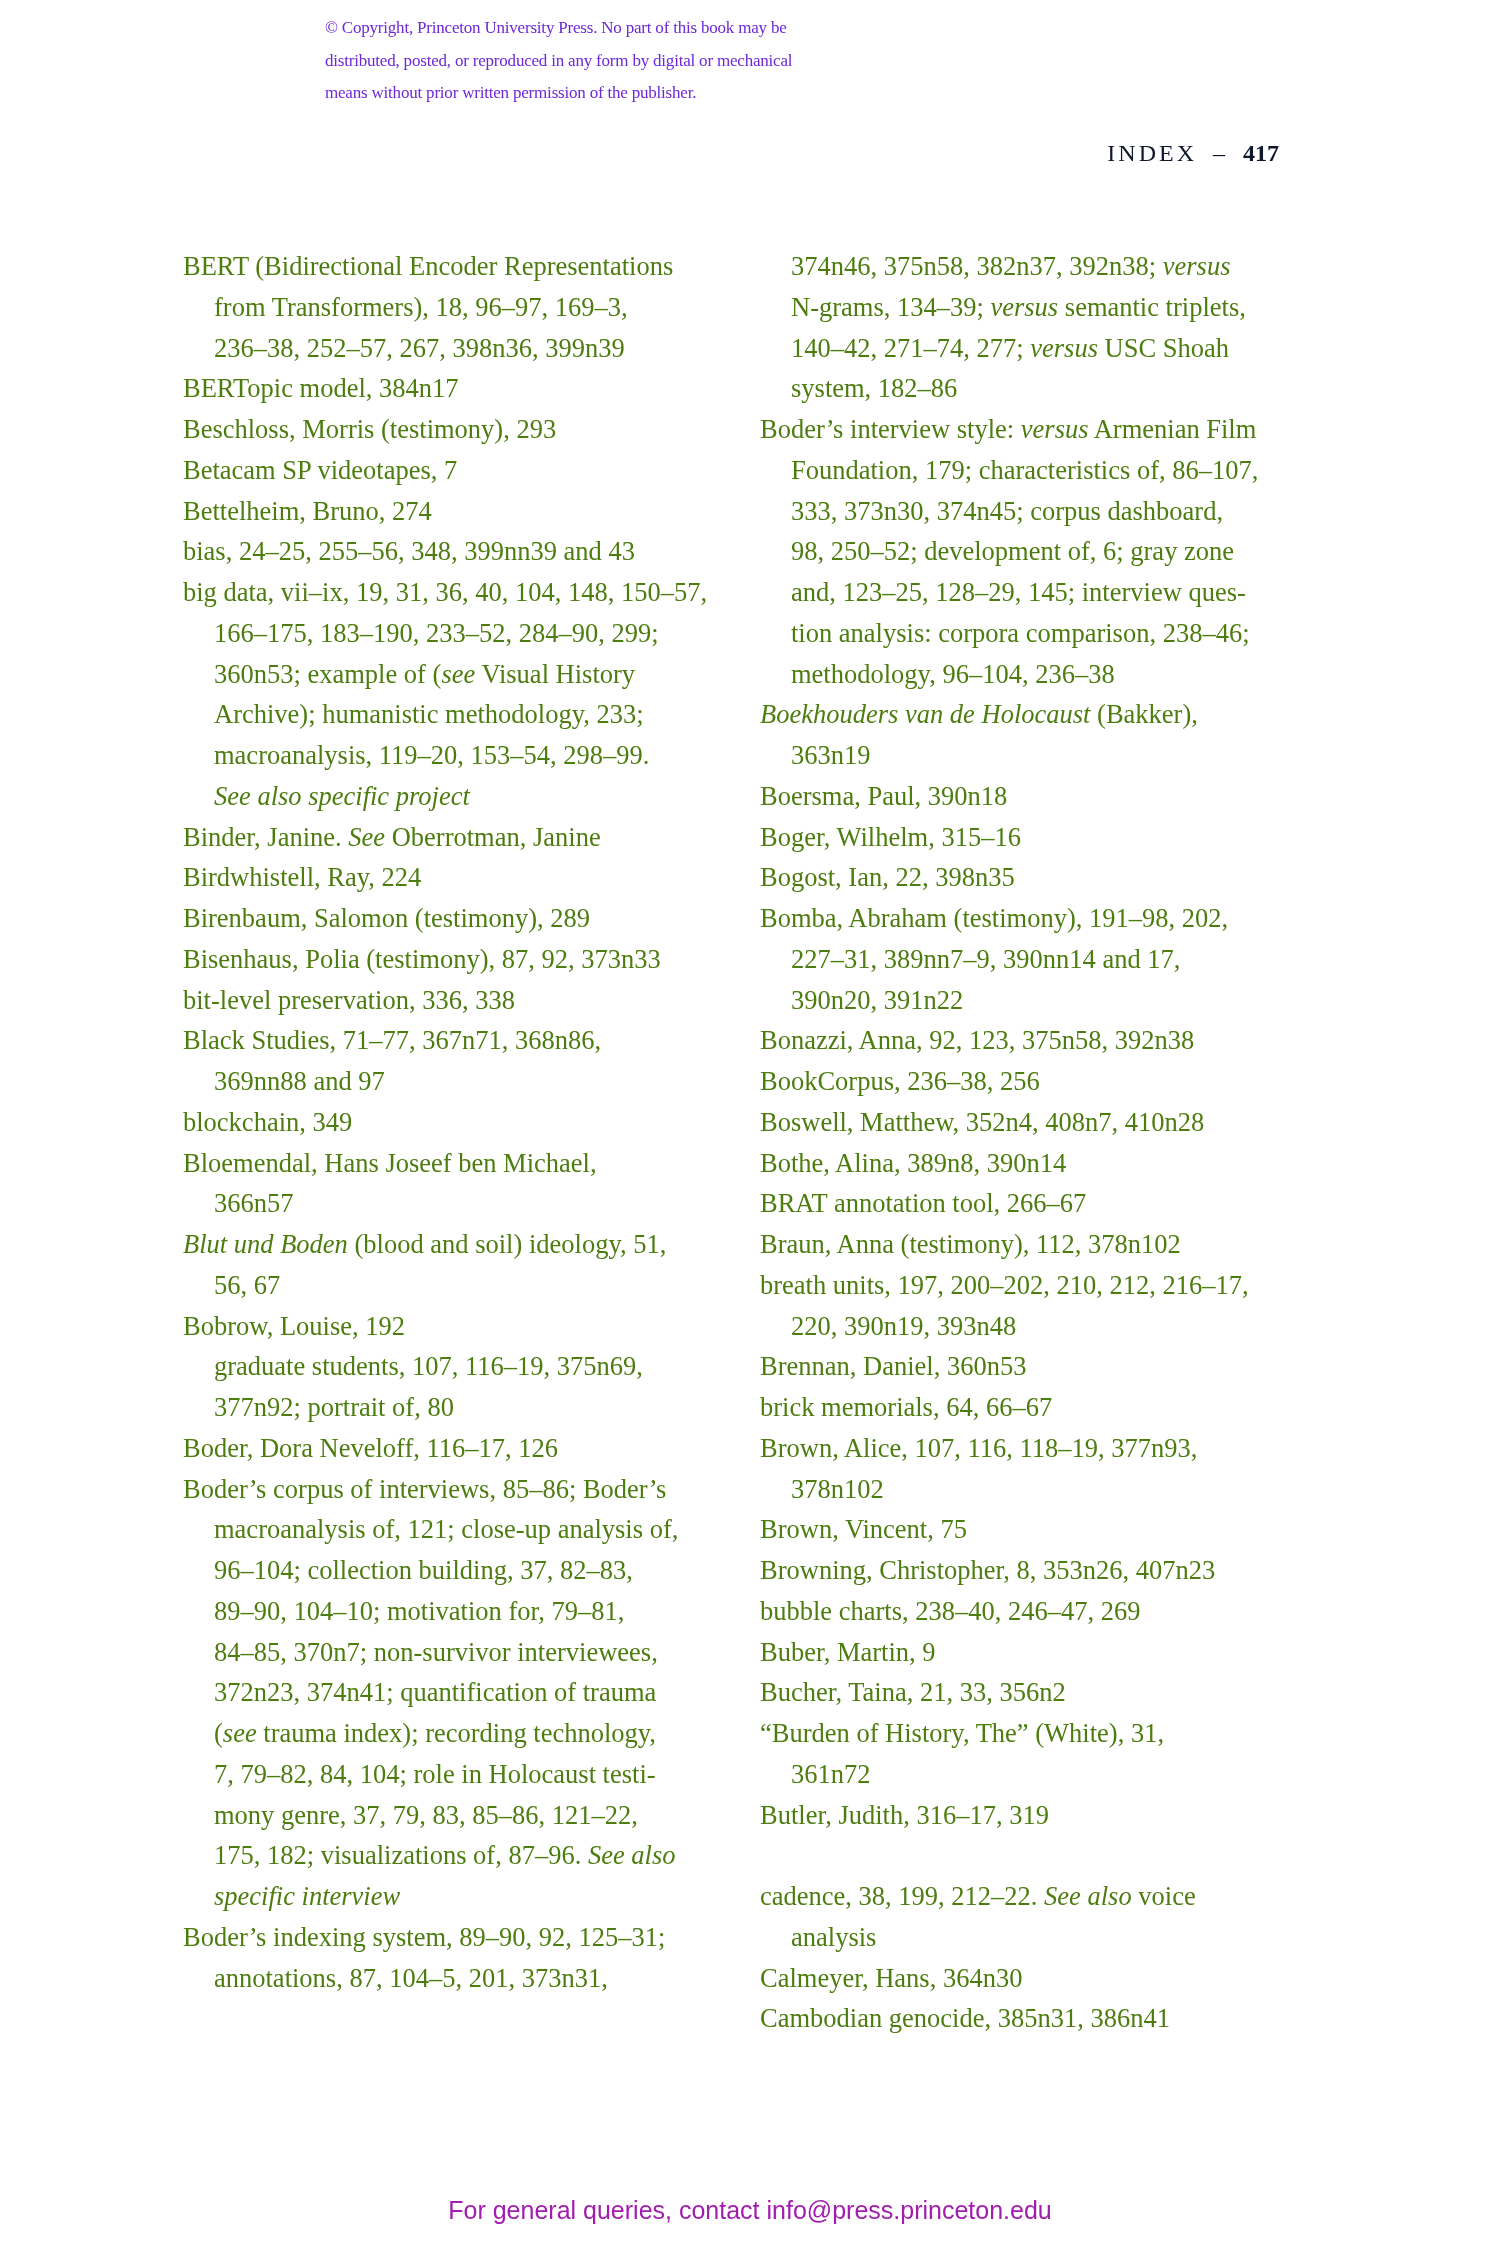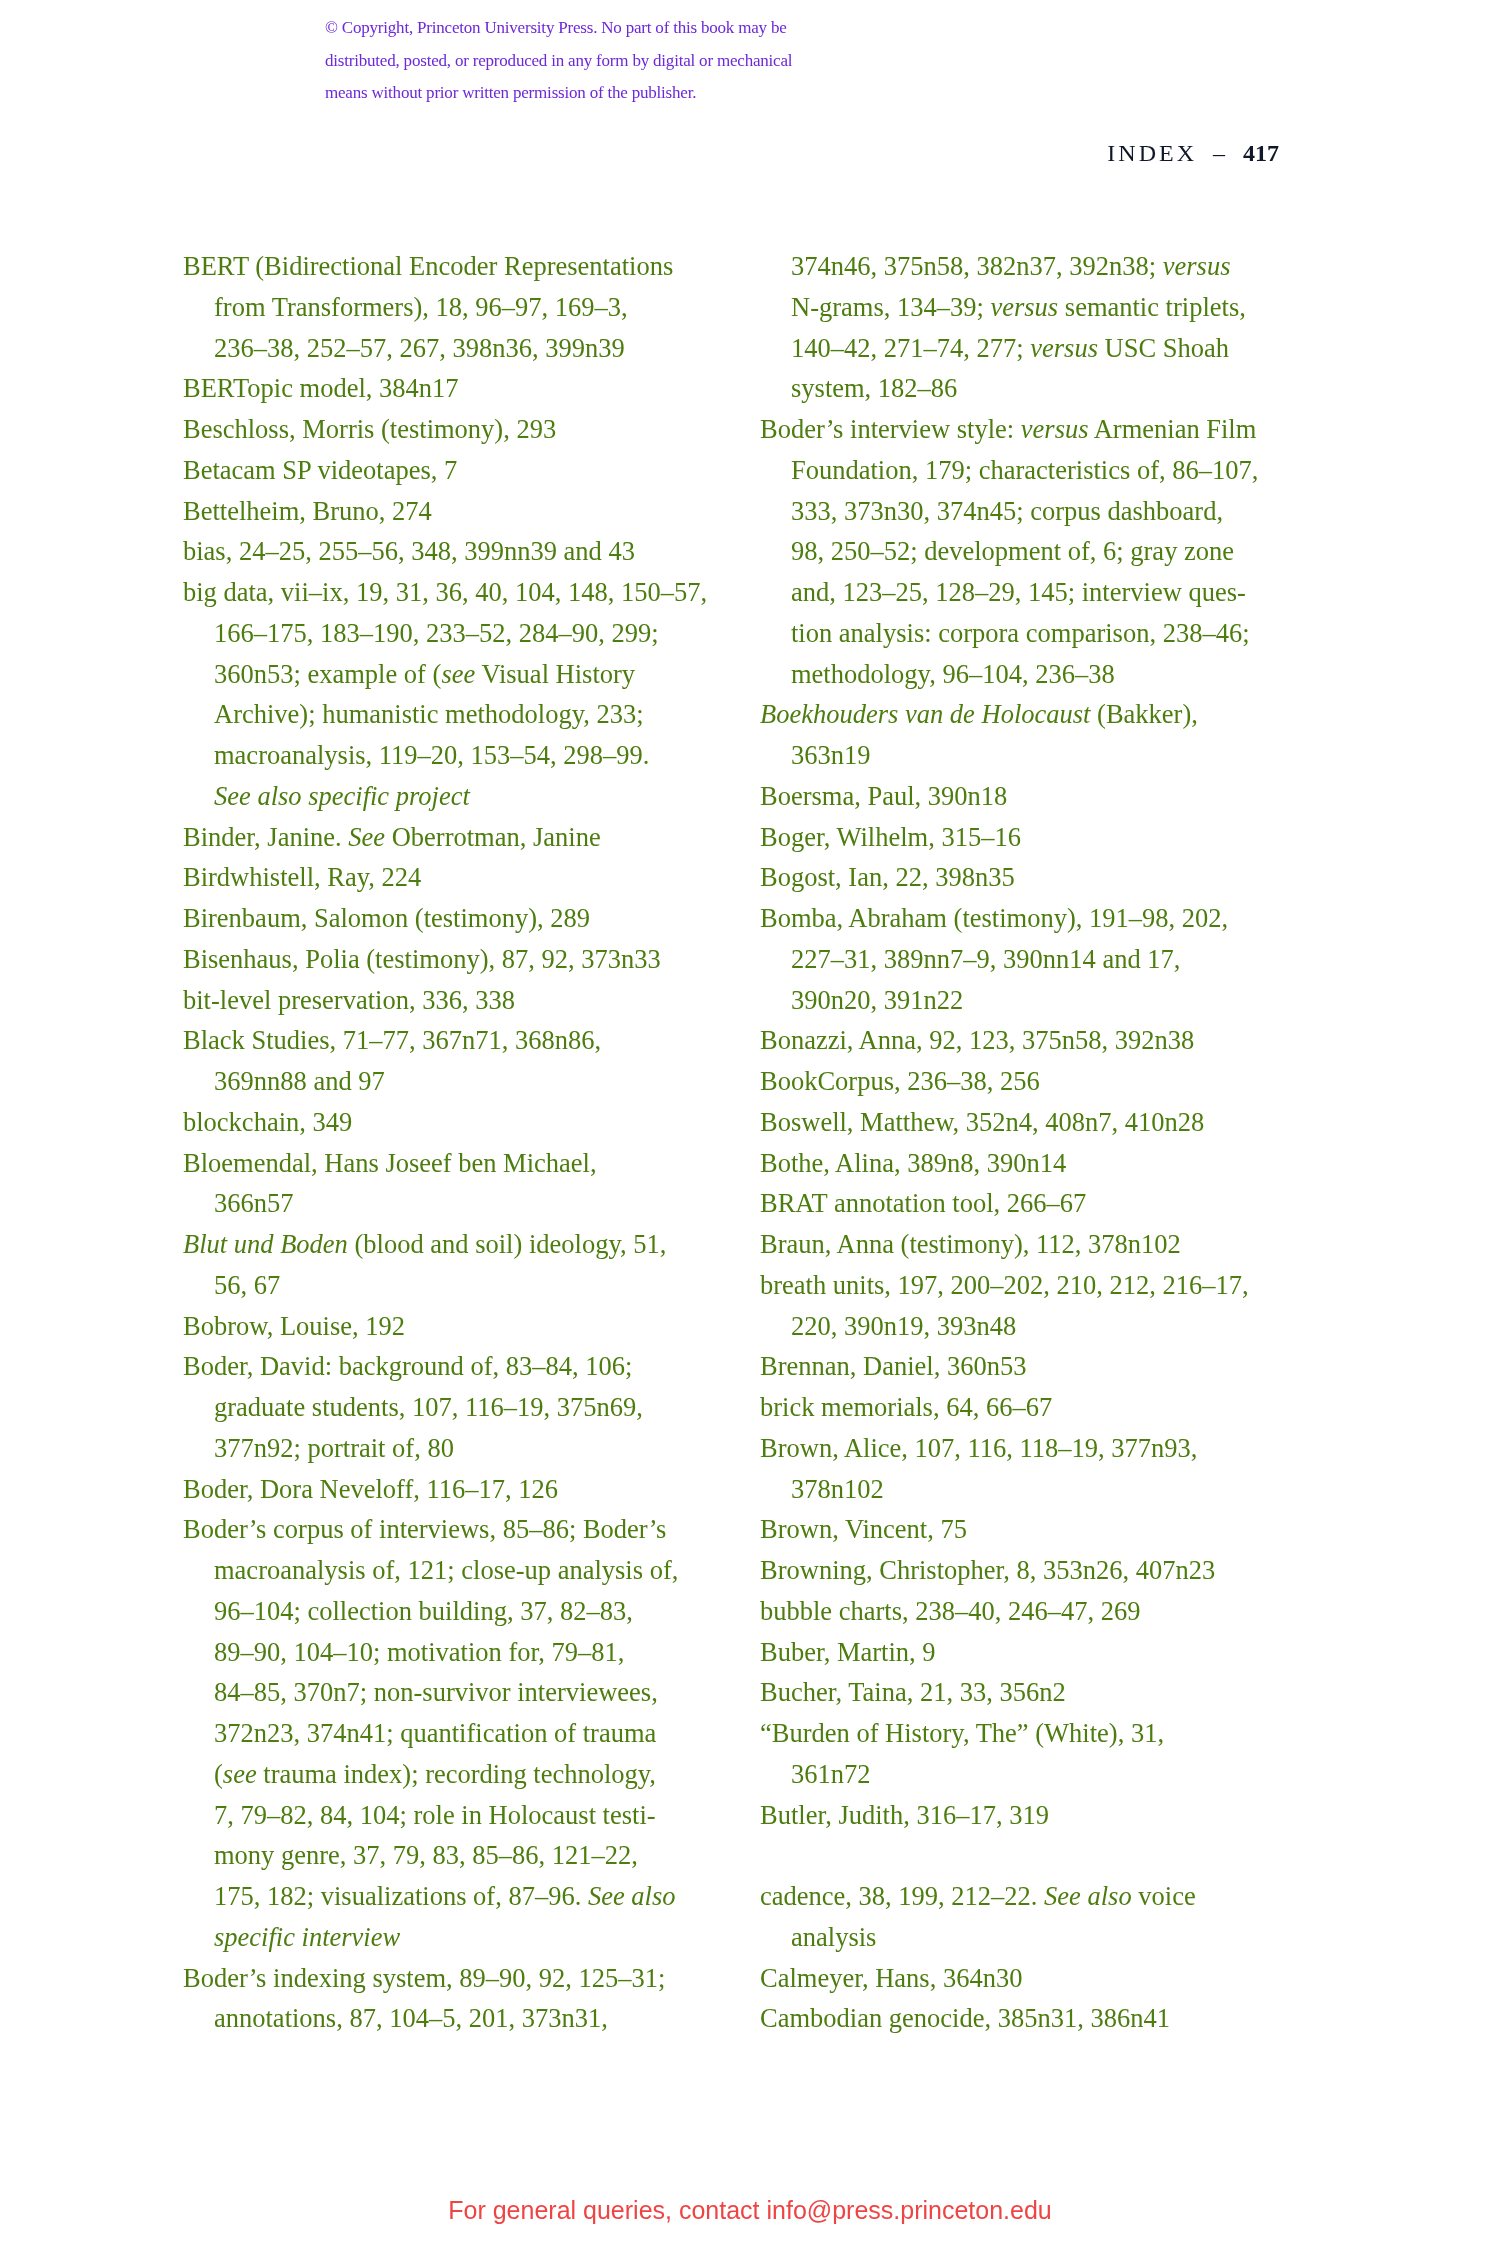--- a/index.html
+++ b/index.html
@@ -23,21 +23,21 @@
     font-family: "Liberation Serif", serif; font-size: 26.5px; line-height: 40.75px;
     color: #4d7c0f;
   }
   .col-left { left: 183px; }
   .col-right { left: 760px; }
   .line { white-space: nowrap; height: 40.75px; }
   .line.cont { padding-left: 31px; }
   .line.blank { }
   .footer {
     position: absolute; left: 0; width: 1500px; top: 2196px; text-align: center;
-    font-family: "Liberation Sans", sans-serif; font-size: 25px; color: #ef4444;
+    font-family: "Liberation Sans", sans-serif; font-size: 25px; color: #a21caf;
   }
   i { font-style: italic; }
 </style>
 </head>
 <body>
 
 <div class="copyright">
   <div>© Copyright, Princeton University Press. No part of this book may be</div>
   <div>distributed, posted, or reproduced in any form by digital or mechanical</div>
   <div>means without prior written permission of the publisher.</div>
@@ -68,21 +68,20 @@
     <div class="line"><span>Bisenhaus, Polia (testimony), 87, 92, 373n33</span></div>
     <div class="line"><span>bit-level preservation, 336, 338</span></div>
     <div class="line"><span>Black Studies, 71–77, 367n71, 368n86,</span></div>
     <div class="line cont"><span>369nn88 and 97</span></div>
     <div class="line"><span>blockchain, 349</span></div>
     <div class="line"><span>Bloemendal, Hans Joseef ben Michael,</span></div>
     <div class="line cont"><span>366n57</span></div>
     <div class="line"><i>Blut und Boden</i><span> (blood and soil) ideology, 51,</span></div>
     <div class="line cont"><span>56, 67</span></div>
     <div class="line"><span>Bobrow, Louise, 192</span></div>
-    <div class="line"><span>Boder, David: background of, 83–84, 106;</span></div>
     <div class="line cont"><span>graduate students, 107, 116–19, 375n69,</span></div>
     <div class="line cont"><span>377n92; portrait of, 80</span></div>
     <div class="line"><span>Boder, Dora Neveloff, 116–17, 126</span></div>
     <div class="line"><span>Boder’s corpus of interviews, 85–86; Boder’s</span></div>
     <div class="line cont"><span>macroanalysis of, 121; close-up analysis of,</span></div>
     <div class="line cont"><span>96–104; collection building, 37, 82–83,</span></div>
     <div class="line cont"><span>89–90, 104–10; motivation for, 79–81,</span></div>
     <div class="line cont"><span>84–85, 370n7; non-survivor interviewees,</span></div>
     <div class="line cont"><span>372n23, 374n41; quantification of trauma</span></div>
     <div class="line cont"><span>(</span><i>see</i><span> trauma index); recording technology,</span></div>

